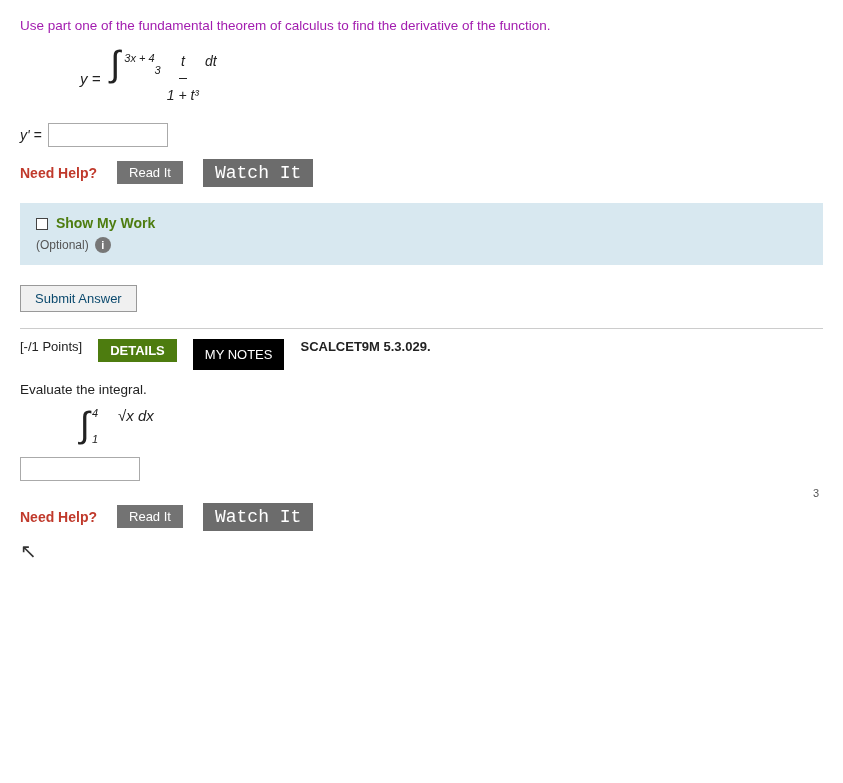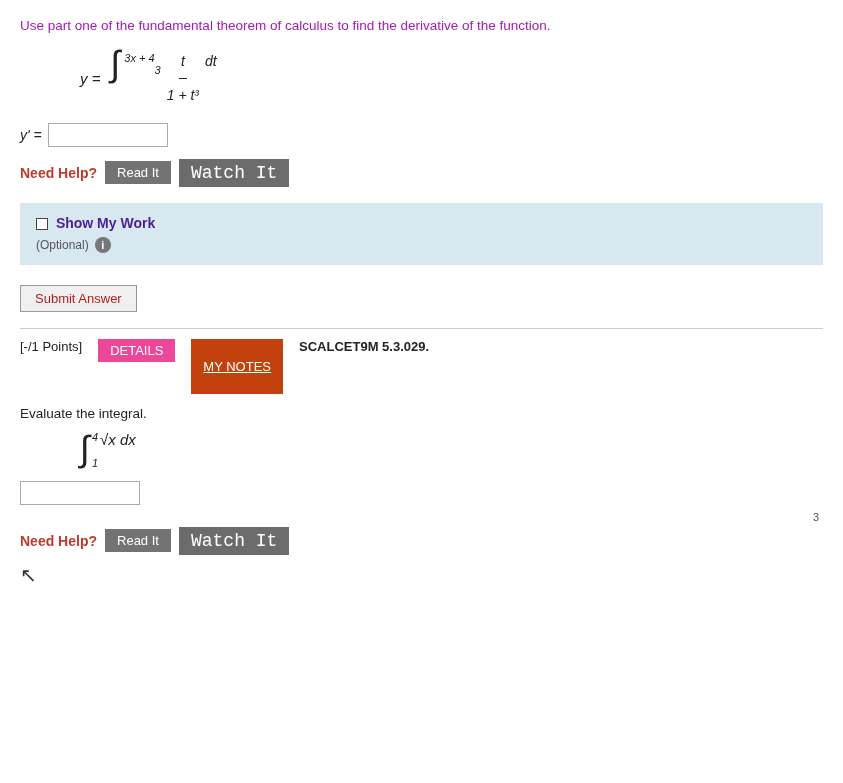--- a/index.html
+++ b/index.html
@@ -116,21 +116,21 @@
       border: 1px solid #aaa;
       background: #fff;
       outline: none;
       padding: 2px 4px;
       font-size: 13px;
     }
 
     .need-help-row {
       display: flex;
       align-items: center;
-      gap: 8px;
+      gap: 20px;
       margin: 10px 0 8px 0;
     }
 
     .need-help-label {
       font-weight: bold;
       color: #c0392b;
       font-size: 14px;
     }
 
     .btn-read-it {
@@ -154,21 +154,21 @@
 
     .show-my-work-section {
       background: #d8e8f0;
       padding: 12px 16px;
       margin: 10px 0;
     }
 
     .show-my-work-title {
       font-size: 14px;
       font-weight: bold;
-      color: #4c1d95;
+      color: #4d7c0f;
       margin-bottom: 6px;
       cursor: pointer;
     }
 
     .show-my-work-title .checkbox-icon {
       display: inline-block;
       width: 12px;
       height: 12px;
       border: 1px solid #444;
       margin-right: 4px;
@@ -197,21 +197,21 @@
       background: #777;
       color: #fff;
       font-size: 11px;
       font-weight: bold;
       cursor: pointer;
     }
 
     .submit-answer-btn {
       border: 1px solid #999;
       background: #f0f0f0;
-      color: #b91c1c;
+      color: #0c4a6e;
       padding: 5px 14px;
       font-size: 13px;
       cursor: pointer;
       margin: 10px 16px 16px 0;
       display: inline-block;
     }
 
     .divider-row {
       border-top: 1px solid #ccc;
       margin: 0 0 10px 0;
@@ -223,36 +223,36 @@
       gap: 16px;
       margin-bottom: 12px;
     }
 
     .points-label {
       font-size: 13px;
       color: #222;
     }
 
     .btn-details {
-      background: #ec4899;
+      background: #4d7c0f;
       color: #fff;
       border: none;
       padding: 4px 12px;
       font-size: 13px;
       cursor: pointer;
+      font-weight: bold;
     }
 
     .btn-my-notes {
-      background: #c2410c;
+      background: #000000;
       color: #fff;
       border: none;
-      padding: 20px 12px;
-      font-size: 13px;
-      cursor: pointer;
-      text-decoration: underline;
+      padding: 8px 12px;
+      font-size: 13px;
+      cursor: pointer;
     }
 
     .scalcet-label {
       font-size: 13px;
       color: #222;
       font-weight: bold;
     }
 
     .evaluate-text {
       font-size: 13.5px;
@@ -283,21 +283,21 @@
     }
 
     .integral-limits2 {
       display: flex;
       flex-direction: column;
       font-size: 11px;
     }
 
     .sqrt-expr {
       font-size: 15px;
-      margin-left: 2px;
+      margin-left: 20px;
     }
 
     .answer-input2 {
       width: 120px;
       height: 24px;
       border: 1px solid #aaa;
       background: #fff;
       outline: none;
       padding: 2px 4px;
       font-size: 13px;

